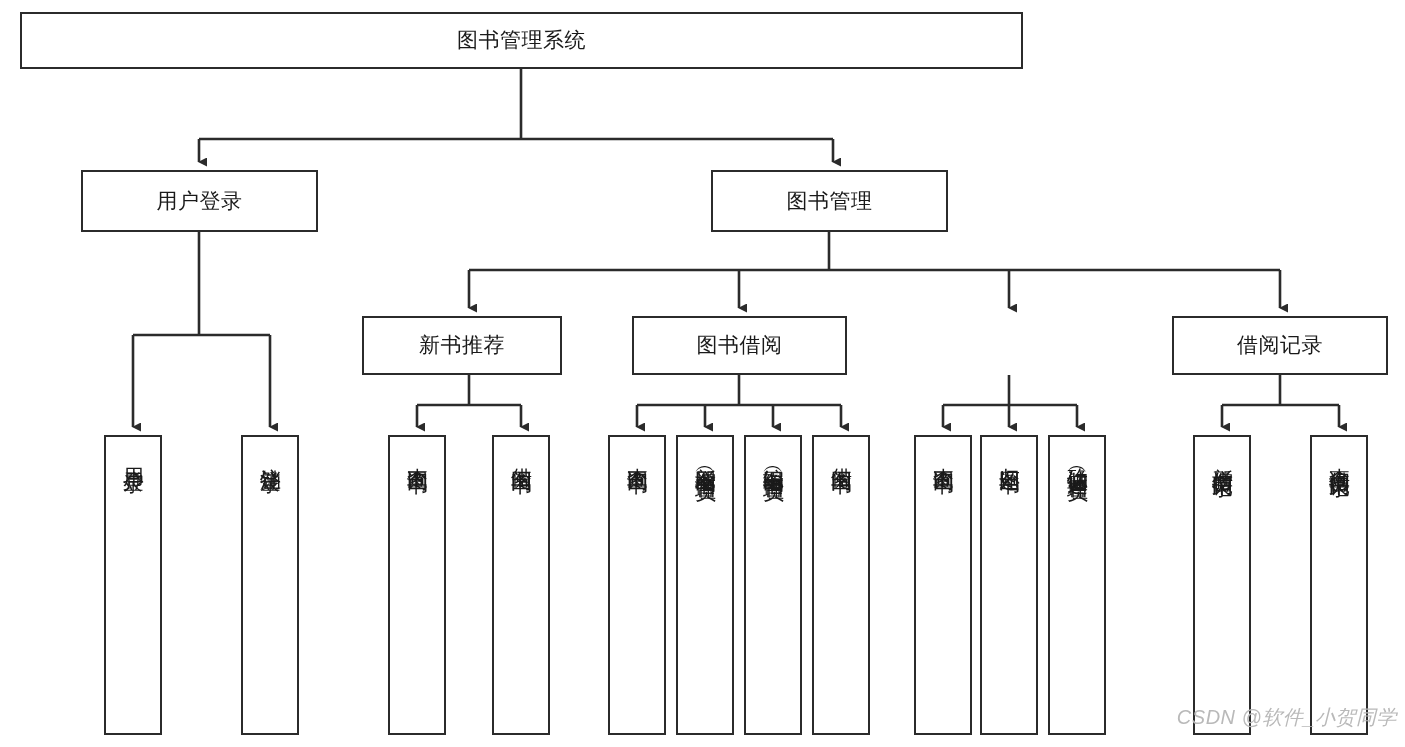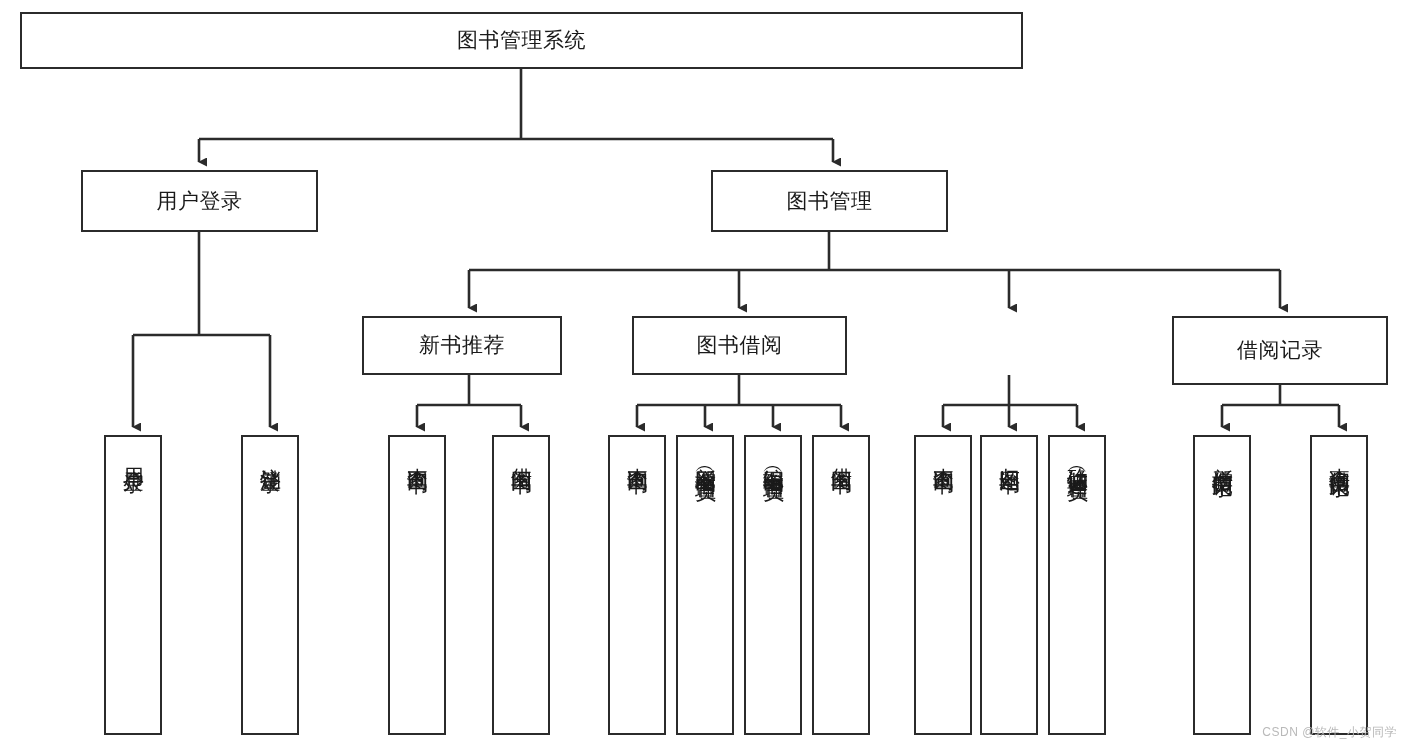--- a/index.html
+++ b/index.html
@@ -52,26 +52,27 @@
     text-orientation: upright;
     font-size: 21px;
     line-height: 1.18;
     letter-spacing: 2px;
     white-space: nowrap;
     text-align: left;
   }
   #watermark {
     position: absolute;
     right: 8px;
-    bottom: 6px;
-    font-size: 12px;
+    bottom: 16px;
+    font-size: 20px;
     color: #b9b9b9;
     letter-spacing: 0.5px;
     z-index: 5;
     white-space: nowrap;
+    font-style: italic;
   }
 </style>
 </head>
 <body>
 
 <div id="canvas">
 
   <svg class="wires" viewBox="0 0 1405 747" xmlns="http://www.w3.org/2000/svg">
     <defs>
       <marker id="arrow" markerWidth="9" markerHeight="9" refX="4.5" refY="8" orient="auto" markerUnits="userSpaceOnUse">
@@ -132,21 +133,21 @@
   <div class="node" style="left:711px; top:170px; width:237px; height:62px;">
     <span class="label">图书管理</span>
   </div>
 
   <div class="node" style="left:362px; top:316px; width:200px; height:59px;">
     <span class="label">新书推荐</span>
   </div>
   <div class="node" style="left:632px; top:316px; width:215px; height:59px;">
     <span class="label">图书借阅</span>
   </div>
-  <div class="node" style="left:1172px; top:316px; width:216px; height:69px;">
+  <div class="node" style="left:1172px; top:316px; width:216px; height:59px;">
     <span class="label">借阅记录</span>
   </div>
 
   <div class="node vertical" style="left:104px; top:435px; width:58px; height:300px;">
     <span class="label">用户登录</span>
   </div>
   <div class="node vertical" style="left:241px; top:435px; width:58px; height:300px;">
     <span class="label">注销登录</span>
   </div>
 

